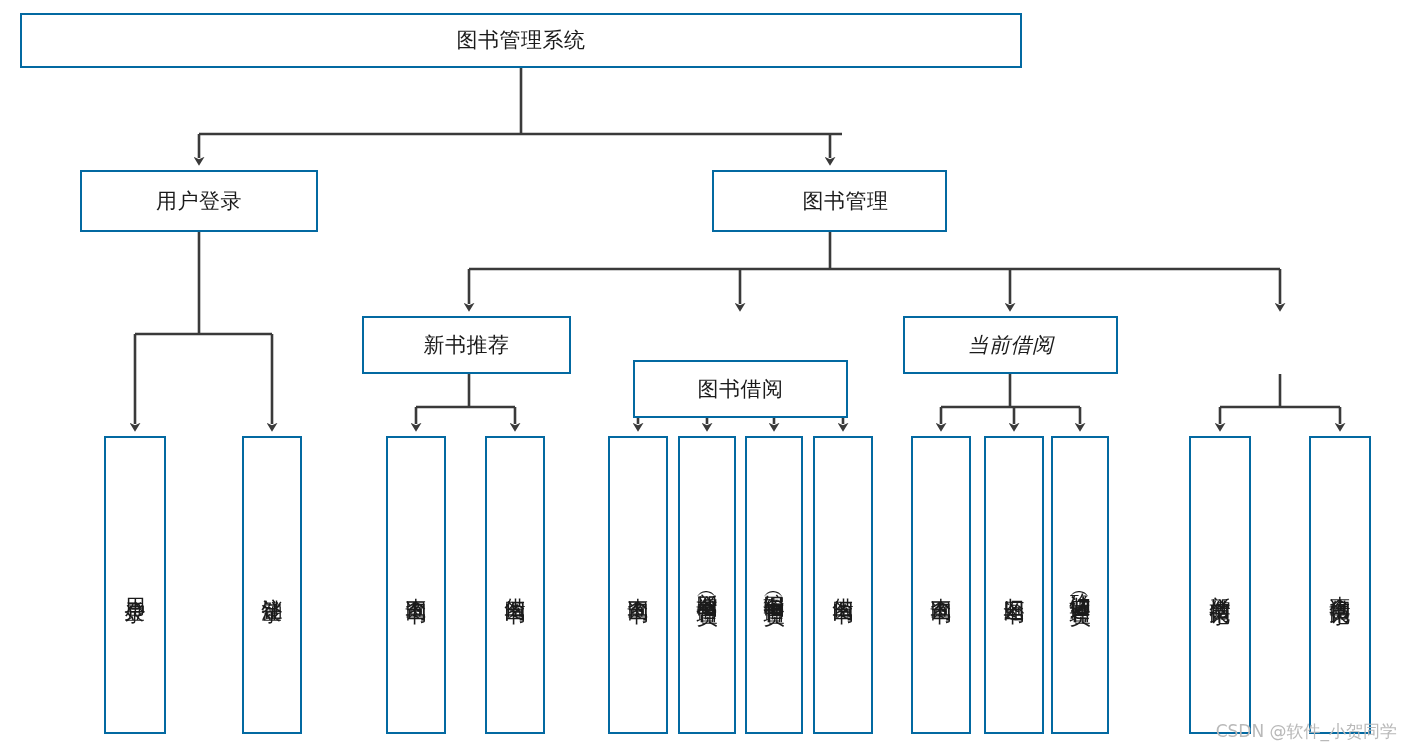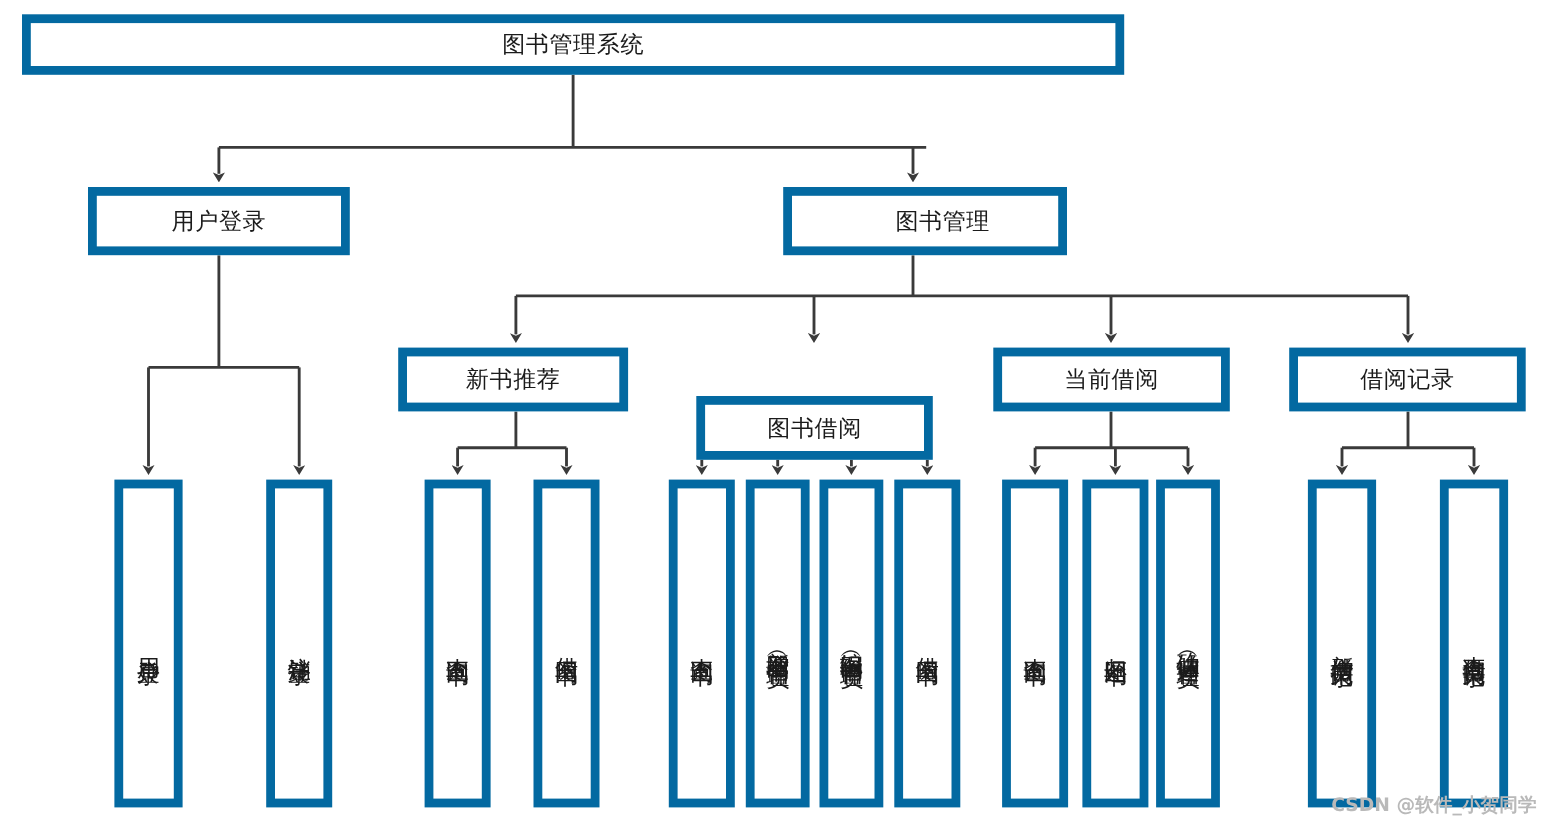--- a/index.html
+++ b/index.html
@@ -11,21 +11,21 @@
     position: relative;
     width: 1405px;
     height: 747px;
     background: #ffffff;
     font-family: "DejaVu Sans", "Liberation Sans", sans-serif;
     overflow: hidden;
   }
   .node {
     position: absolute;
     box-sizing: border-box;
-    border: 8px solid #0369a1;
+    border: 2px solid #0369a1;
     background: #ffffff;
     display: flex;
     align-items: center;
     justify-content: center;
     color: #1b1b1b;
   }
   .node .label {
     font-size: 21px;
     line-height: 1.25;
     letter-spacing: 0.5px;
@@ -52,21 +52,20 @@
     pointer-events: none;
   }
   .watermark {
     position: absolute;
     right: 8px;
     bottom: 4px;
     font-size: 17px;
     color: #b9b9b9;
     white-space: nowrap;
     font-family: "DejaVu Sans", "Liberation Sans", sans-serif;
-    font-weight: bold;
   }
 </style>
 </head>
 <body>
 
 <div id="canvas">
 
   <svg class="edges" viewBox="0 0 1405 747" xmlns="http://www.w3.org/2000/svg">
     <defs>
       <marker id="arrow" markerWidth="9" markerHeight="11" refX="1.2" refY="5.5" orient="auto" markerUnits="userSpaceOnUse">
@@ -117,35 +116,32 @@
     </g>
   </svg>
 
   <div class="node" style="left:20px;top:13px;width:1002px;height:55px;">
     <span class="label">图书管理系统</span>
   </div>
 
   <div class="node" style="left:80px;top:170px;width:238px;height:62px;">
     <span class="label">用户登录</span>
   </div>
-  <div class="node" style="left:712px;top:170px;width:258px;height:62px;padding-left:32px;">
+  <div class="node" style="left:712px;top:170px;width:235px;height:62px;padding-left:32px;">
     <span class="label">图书管理</span>
   </div>
 
   <div class="node" style="left:362px;top:316px;width:209px;height:58px;">
     <span class="label">新书推荐</span>
   </div>
   <div class="node" style="left:633px;top:316px;width:215px;height:58px;margin-top:44px;">
     <span class="label">图书借阅</span>
   </div>
-  <div class="node" style="left:903px;top:316px;width:215px;height:58px;">
+  <div class="node" style="left:903px;top:316px;width:215px;height:58px;font-style:italic;">
     <span class="label">当前借阅</span>
-  </div>
-  <div class="node" style="left:1172px;top:316px;width:215px;height:58px;">
-    <span class="label">借阅记录</span>
   </div>
 
   <div class="node vertical" style="left:104px;top:436px;width:62px;height:298px;">
     <span class="label">用户登录</span>
   </div>
   <div class="node vertical" style="left:242px;top:436px;width:60px;height:298px;">
     <span class="label">注销登录</span>
   </div>
 
   <div class="node vertical" style="left:386px;top:436px;width:60px;height:298px;">

